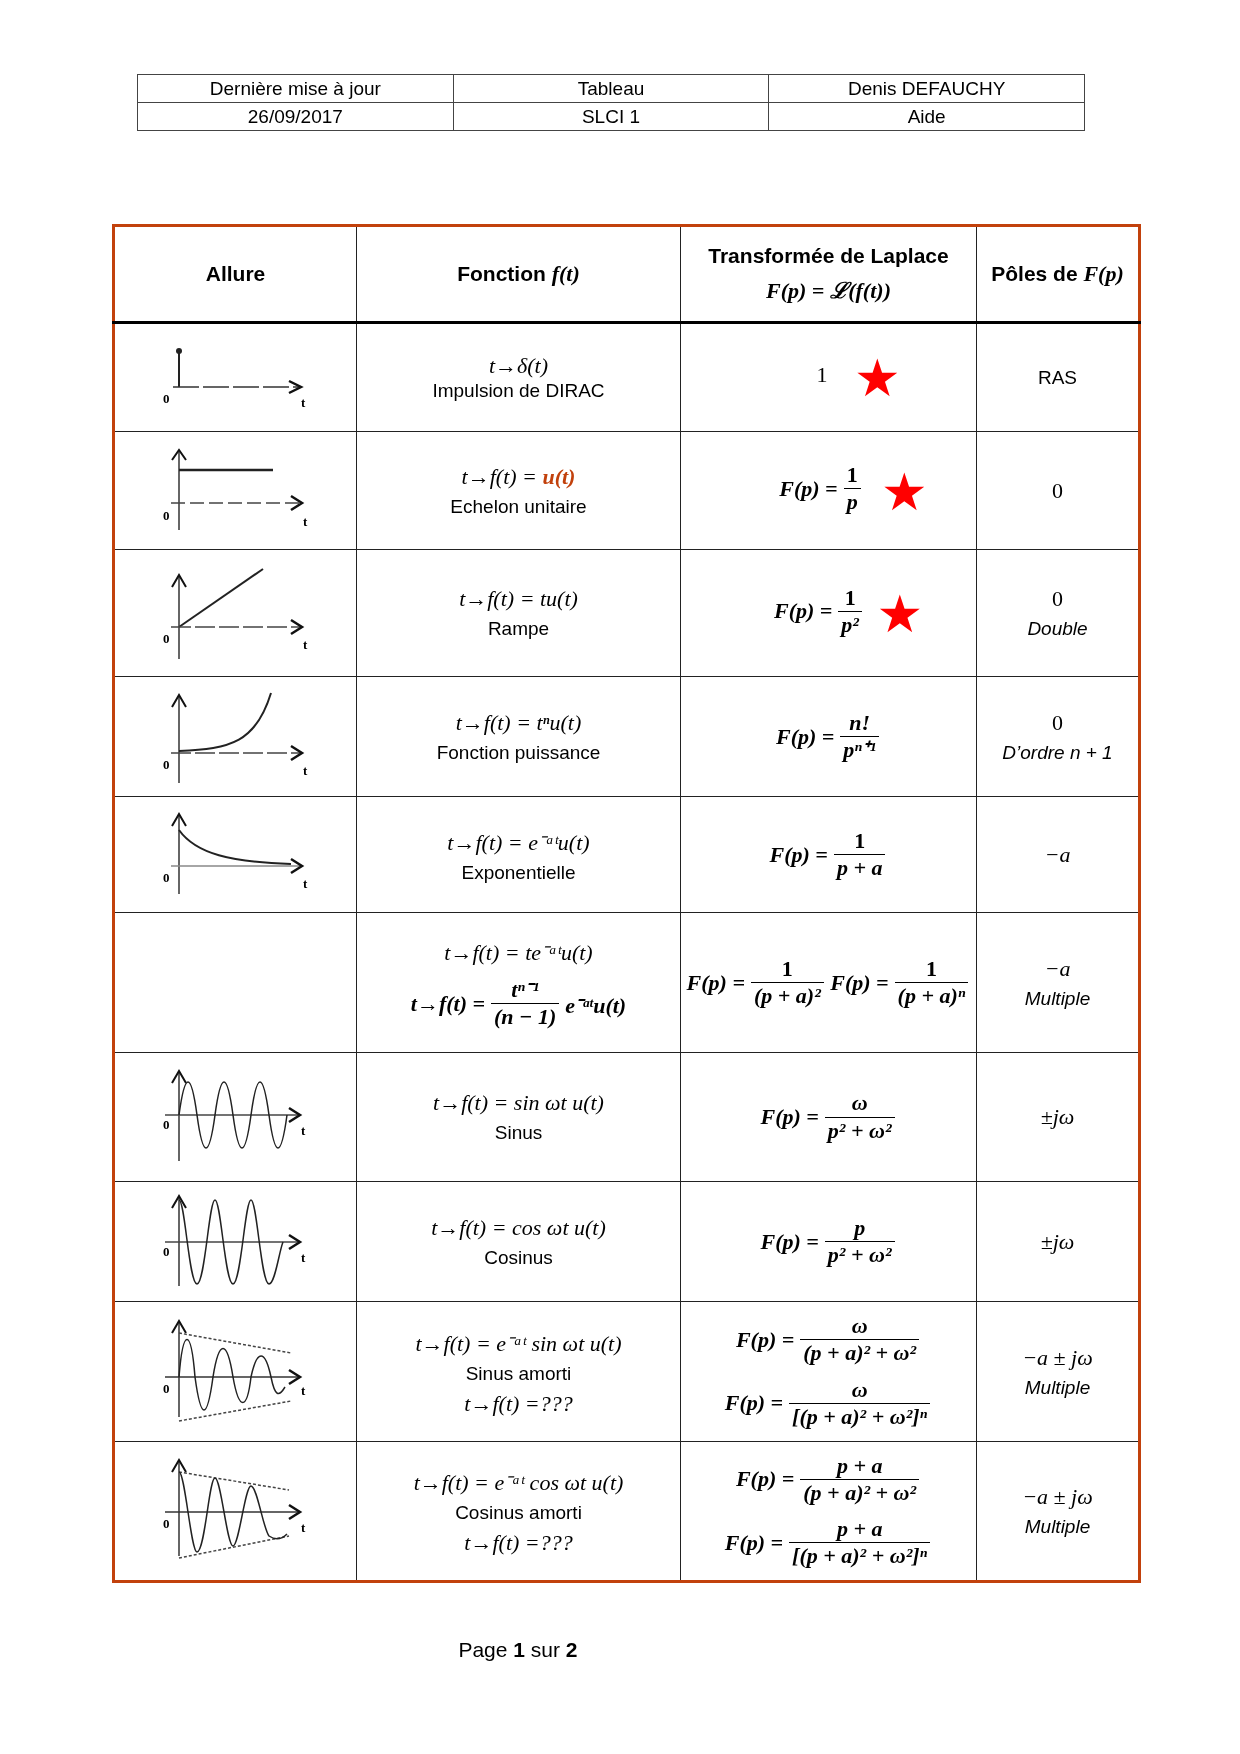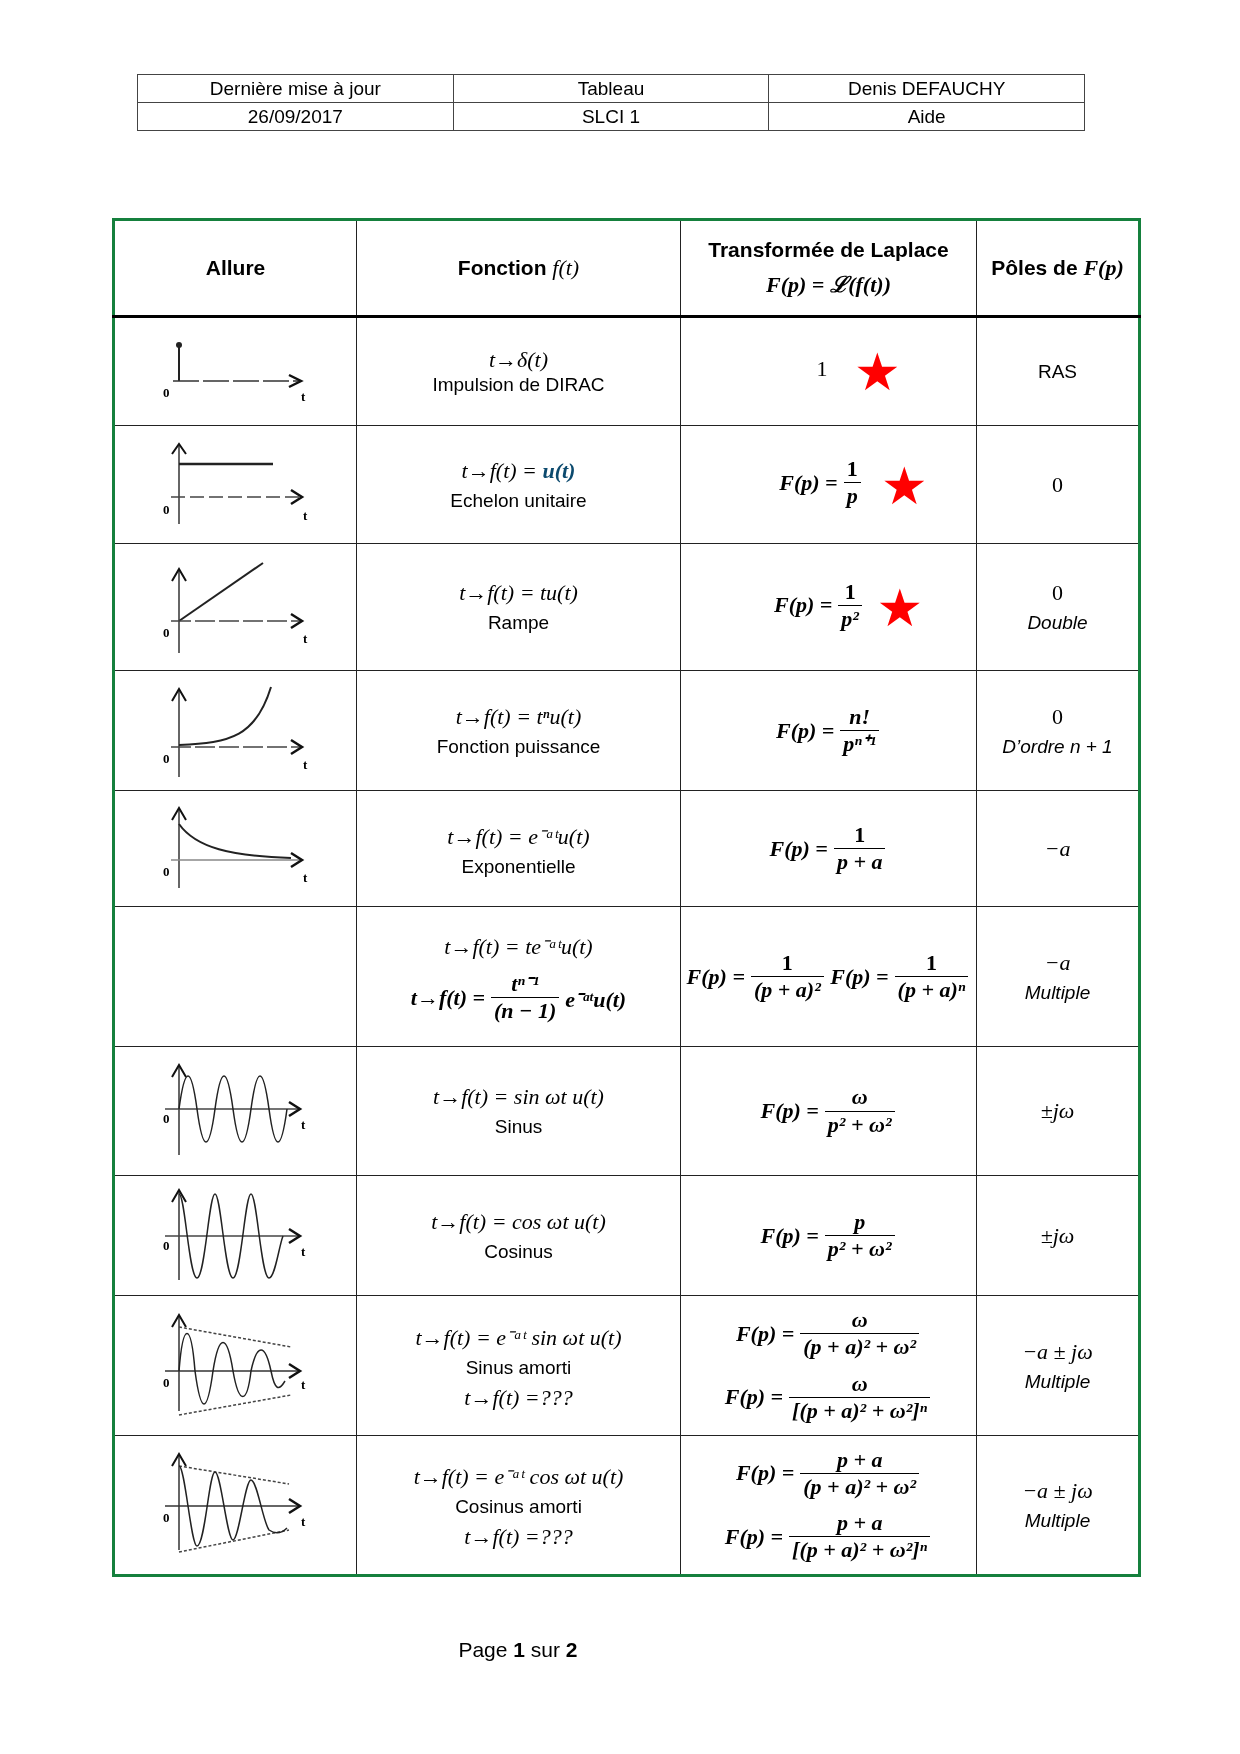--- a/index.html
+++ b/index.html
@@ -3,29 +3,29 @@
 <meta charset="utf-8">
 <style>
   html, body { margin:0; padding:0; background:#ffffff; }
   body { width:1240px; height:1754px; position:relative; overflow:hidden; font-family:"Liberation Sans", sans-serif; color:#000; }
 
   
   .meta { position:absolute; left:137px; top:74px; width:948px; border-collapse:collapse; table-layout:fixed; }
   .meta td { border:1.5px solid #444; height:27px; padding:0; text-align:center; font-family:"Liberation Sans", sans-serif; font-size:19px; vertical-align:middle; }
 
   
-  .main { position:absolute; left:112px; top:218px; width:1026px; border-collapse:collapse; table-layout:fixed; border:3px solid #15803d; }
+  .main { position:absolute; left:112px; top:224px; width:1026px; border-collapse:collapse; table-layout:fixed; border:3px solid #c2410c; }
   .main th, .main td { border:1.5px solid #222; padding:0; text-align:center; vertical-align:middle; }
   .main thead th { border-bottom:3px solid #000; font-family:"Liberation Sans", sans-serif; font-weight:bold; font-size:21px; }
   .main col.c1 { width:243px; } .main col.c2 { width:324px; } .main col.c3 { width:296px; } .main col.c4 { width:163px; }
 
   .math { font-family:"Liberation Serif", serif; font-size:22px; white-space:nowrap; }
   .mi { font-style:italic; }
   .bi { font-style:italic; font-weight:bold; }
-  .red { color:#0c4a6e;text-align:right; }
+  .red { color:#c2410c;text-align:right; }
   .lbl { font-family:"Liberation Sans", sans-serif; font-size:19px; }
   .italic-sans { font-family:"Liberation Sans", sans-serif; font-style:italic; font-size:19px; }
   .line { display:block; margin:6px 0; }
   .line-lg { display:block; margin:1px 0; }
 
   .frac { display:inline-flex; flex-direction:column; align-items:center; vertical-align:middle; margin:0 2px; }
   .frac .num { padding:0 3px 1px; line-height:1.1; }
   .frac .den { padding:1px 3px 0; border-top:1.5px solid #000; line-height:1.1; }
 
   .star { color:#ff0000; font-size:52px; line-height:1; vertical-align:middle; margin-left:22px; display:inline-block; }
@@ -56,21 +56,21 @@
   <colgroup>
       <col class="c1">
       <col class="c2">
       <col class="c3">
       <col class="c4">
     </colgroup>
   <thead>
     <tr style="height:97px">
       <th>Allure</th>
       <th>
-        <span>Fonction </span><span class="math mi" style="font-weight:normal">f(t)</span>
+        <span>Fonction </span><span class="math mi" style="font-weight:bold">f(t)</span>
       </th>
       <th>
         <span class="line">Transformée de Laplace</span>
         <span class="line math bi">F(p) = ℒ(f(t))</span>
       </th>
       <th>
         <span>Pôles de </span><span class="math bi">F(p)</span>
       </th>
     </tr>
   </thead>

